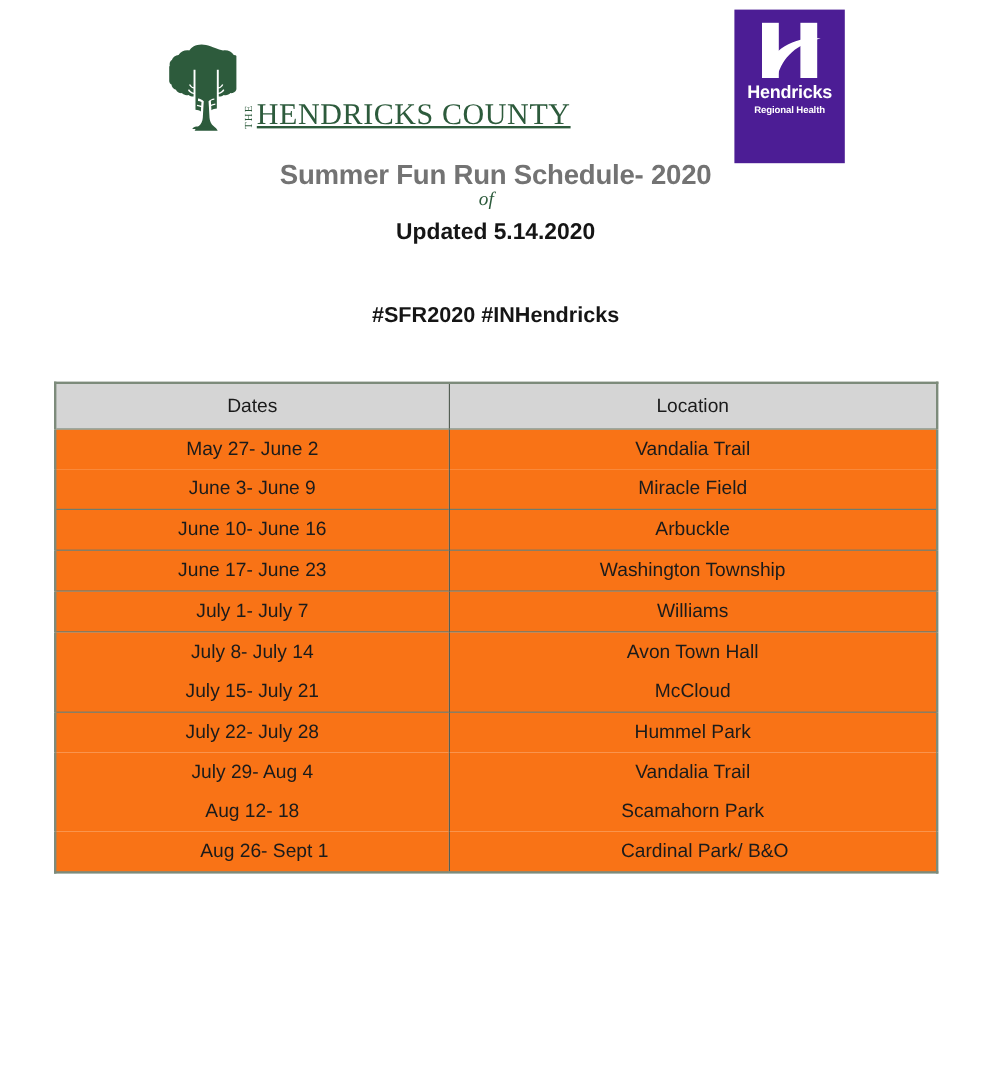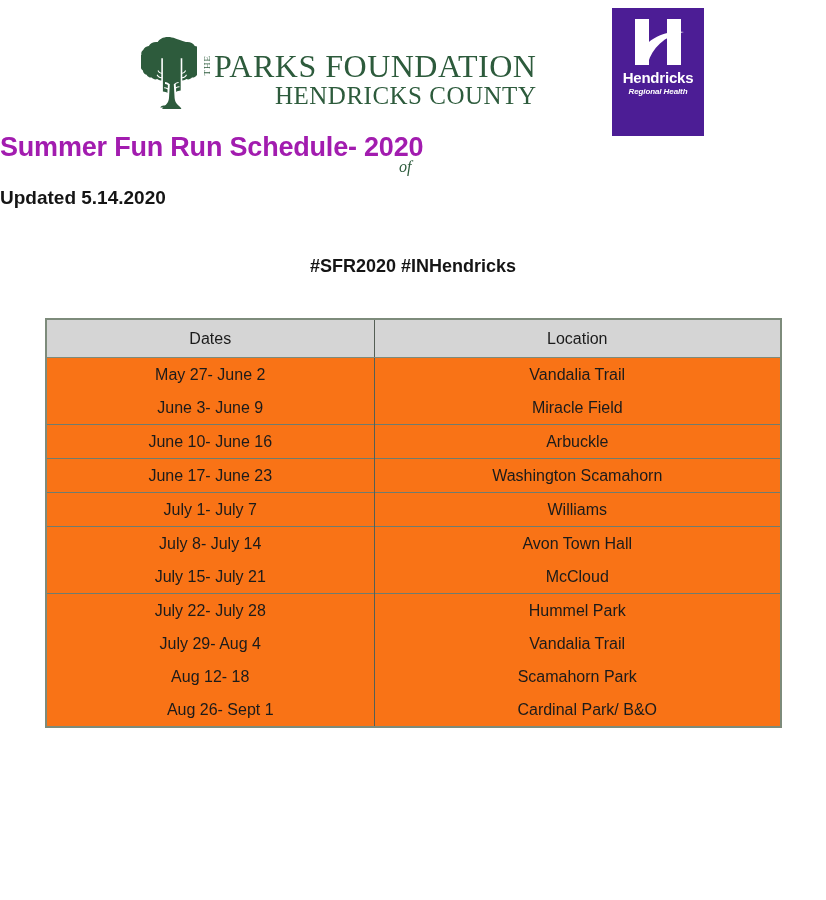--- a/index.html
+++ b/index.html
@@ -67,20 +67,21 @@
   }
   .pf-line2 {
     font-family: "Liberation Serif", serif;
     font-size: 25px;
     color: #2d5b3c;
     letter-spacing: 0.5px;
     white-space: nowrap;
     display: block;
     margin-top: 1px;
     text-align: right;
+    text-decoration: underline;
   }
   .pf-of {
     font-family: "Liberation Serif", serif;
     font-style: italic;
     font-size: 16px;
     color: #2d5b3c;
     position: absolute;
     left: 258px;
     top: 78px;
     margin-top: 48px;
@@ -110,33 +111,33 @@
     letter-spacing: -0.2px;
   }
   .hrh-sub {
     color: #ffffff;
     font-family: "Liberation Sans", sans-serif;
     font-weight: bold;
     font-size: 8px;
     line-height: 1;
     margin-top: 3px;
     letter-spacing: -0.1px;
-    font-style: italic;
   }
 
   
   .title {
-    font-size: 27px;
-    font-weight: bold;
-    color: #a21caf;
+    text-align: center;
+    font-size: 23px;
+    font-weight: bold;
+    color: #737373;
     margin: 14px 0 0 0;
     letter-spacing: -0.2px;
   }
   .subtitle {
-    text-align: left;
+    text-align: center;
     font-size: 19px;
     font-weight: bold;
     color: #151515;
     margin: 24px 0 0 0;
   }
   .hashtags {
     text-align: center;
     font-size: 18px;
     font-weight: bold;
     color: #151515;
@@ -210,21 +211,20 @@
       <svg class="pf-tree" viewBox="0 0 56 78" xmlns="http://www.w3.org/2000/svg" aria-hidden="true">
         <g fill="#2d5b3c">
           <path d="M27 3c-5.2 0-8.6 2.3-10.3 5.1-3.8-.6-7.2 1-8.9 3.8-2.6.2-4.7 1.8-5.6 4.2-1.6 1-2.2 2.9-1.8 4.7-1.4 1.4-1.7 3.4-.8 5.2-1.2 1.7-1.1 3.9.3 5.4-.6 2 .3 4 2 5.1.1 2.1 1.6 3.8 3.7 4.3.9 1.9 2.9 3 5 2.8 1.4 1.6 3.6 2.2 5.6 1.5 1.2 1 2.6 1.5 4.1 1.4v-2.2c-2.2-.4-3.9-1.7-4.7-3.4l1-.5c1 1.7 2.3 2.6 3.7 2.9v-3.5c-1.8-.5-3.1-1.6-3.8-3.1l1-.5c.7 1.3 1.7 2.2 2.8 2.6V24.2h1.6v33.3c1.8.1 3.4.6 4.5 1.4l.2-3.5c-1-.6-2.2-1-3.5-1.1l.1-1.1c1.3.1 2.5.4 3.5 1l.2-3.2c-.9-.5-1.9-.8-2.9-.9V48c1.9.2 3.6 1 4.8 2.3l-.3 4.9-.5 8.9c-.2 2.8-1.4 5.3-3.3 6.9-1.7 1.4-2.9 2.4-3.5 3.9h19.2c-.6-1.5-1.8-2.5-3.5-3.9-1.9-1.6-3.1-4.1-3.3-6.9l-.5-8.9-.3-4.9c1.2-1.3 2.9-2.1 4.8-2.3v1.1c-1 .1-2 .4-2.9.9l.2 3.2c1-.6 2.2-.9 3.5-1l.1 1.1c-1.3.1-2.5.5-3.5 1.1l.2 3.5c1.1-.8 2.7-1.3 4.5-1.4V24.2h1.6v14.6c1.1-.4 2.1-1.3 2.8-2.6l1 .5c-.7 1.5-2 2.6-3.8 3.1v3.5c1.4-.3 2.7-1.2 3.7-2.9l1 .5c-.8 1.7-2.5 3-4.7 3.4v2.2c1.5.1 2.9-.4 4.1-1.4 2 .7 4.2.1 5.6-1.5 2.1.2 4.1-.9 5-2.8 2.1-.5 3.6-2.2 3.7-4.3 1.7-1.1 2.6-3.1 2-5.1 1.4-1.5 1.5-3.7.3-5.4.9-1.8.6-3.8-.8-5.2.4-1.8-.2-3.7-1.8-4.7-.9-2.4-3-4-5.6-4.2-1.7-2.8-5.1-4.4-8.9-3.8C35.6 5.3 32.2 3 27 3z"></path>
           <path d="M22.6 71.5h8.8c1.5 0 2.7.8 3.4 2.1H19.2c.7-1.3 1.9-2.1 3.4-2.1z"></path>
         </g>
       </svg>
     </span>
     <span class="pf-wordmark">
       <span class="pf-the">THE</span>
       <span class="pf-lines">
-        <span class="pf-line1">PARKS FOUNDATION</span>
         <span class="pf-line2">HENDRICKS COUNTY</span>
       </span>
     </span>
     <span class="pf-of">of</span>
   </div>
 
   <div class="hrh-logo">
     <span>
       <svg class="hrh-mark" width="64" height="50" viewBox="0 0 64 50" xmlns="http://www.w3.org/2000/svg" aria-hidden="true">
         <rect x="9" y="2" width="14" height="46" fill="#ffffff"></rect>
@@ -262,21 +262,21 @@
         <tr>
           <td class="dates-c">June 3- June 9</td>
           <td class="loc-c">Miracle Field</td>
         </tr>
         <tr class="grp-start">
           <td class="dates-c">June 10- June 16</td>
           <td class="loc-c">Arbuckle</td>
         </tr>
         <tr class="grp-start">
           <td class="dates-c">June 17- June 23</td>
-          <td class="loc-c">Washington Scamahorn</td>
+          <td class="loc-c">Washington Township</td>
         </tr>
         <tr class="grp-start">
           <td class="dates-c">July 1- July 7</td>
           <td class="loc-c">Williams</td>
         </tr>
         <tr class="grp-start">
           <td class="dates-c">July 8- July 14</td>
           <td class="loc-c">Avon Town Hall</td>
         </tr>
         <tr>

